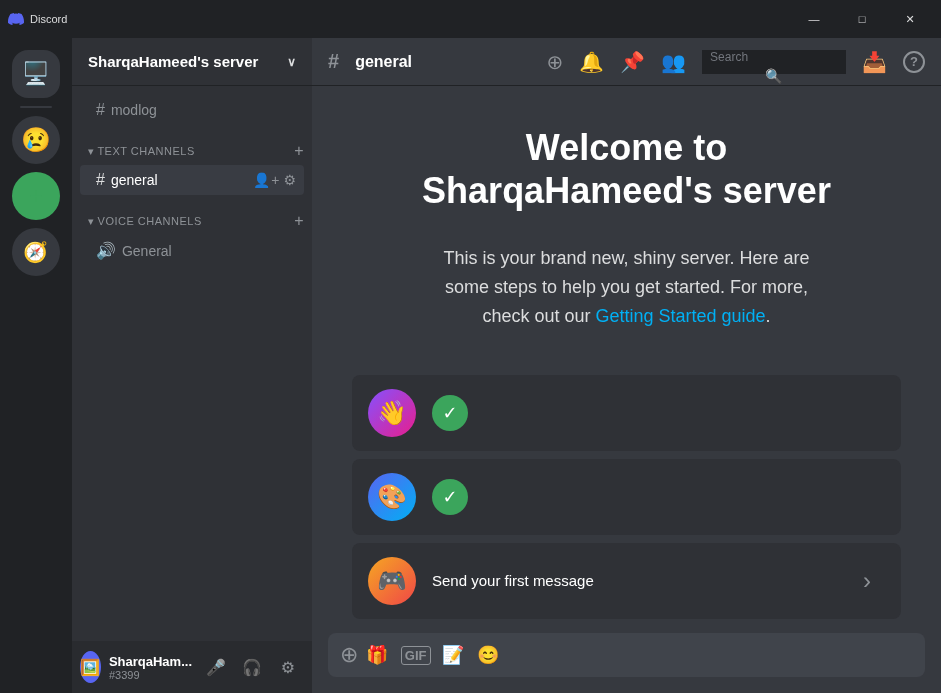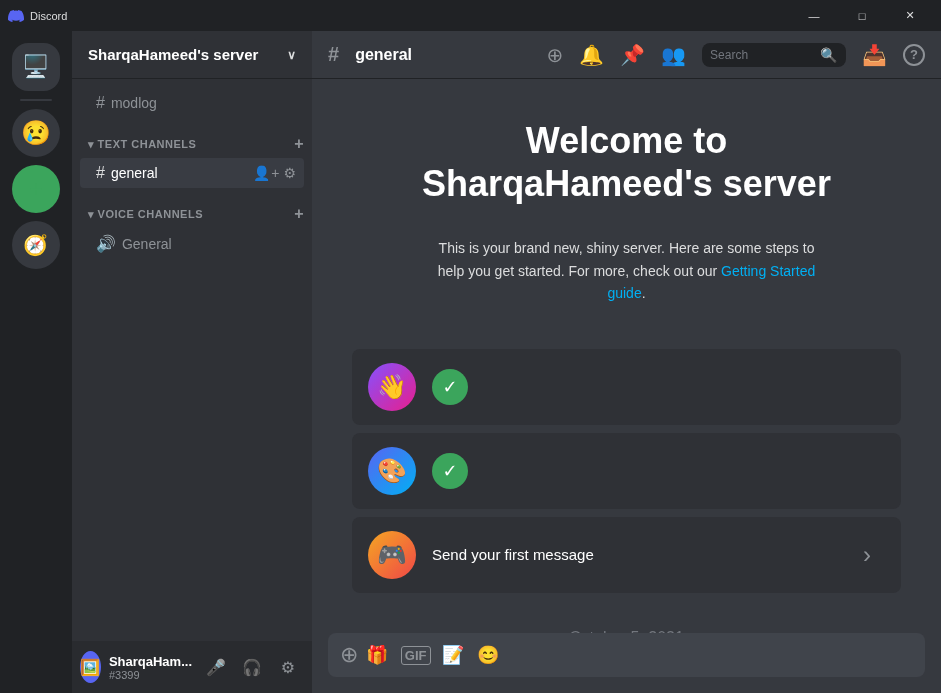--- a/index.html
+++ b/index.html
@@ -1,20 +1,20 @@
 <!DOCTYPE html>
 <html><head>
   <meta charset="utf-8">
   <style>
     * { margin: 0; padding: 0; box-sizing: border-box; }
     body { width: 941px; height: 693px; overflow: hidden; font-family: 'Segoe UI', sans-serif; background: #202225; display: flex; flex-direction: column; }
 
     
     .titlebar {
-      height: 31px;
+      height: 38px;
       background: #202225;
       display: flex;
       align-items: center;
       justify-content: space-between;
       padding: 0 8px;
       flex-shrink: 0;
     }
     .titlebar-left { display: flex; align-items: center; gap: 6px; }
     .titlebar-title { color: #dcddde; font-size: 11px; }
     .titlebar-controls { display: flex; gap: 2px; }
@@ -95,21 +95,21 @@
     .channel-icon { font-size: 16px; color: #8e9297; flex-shrink: 0; }
     .channel-item.active .channel-icon { color: #dcddde; }
 
     .category-header {
       display: flex;
       align-items: center;
       justify-content: space-between;
       padding: 16px 8px 4px 16px;
       color: #8e9297;
       font-size: 11px;
-      font-weight: 700;
+      font-weight: 400;
       letter-spacing: 0.5px;
       text-transform: uppercase;
       cursor: pointer;
     }
     .category-add { font-size: 16px; cursor: pointer; color: #8e9297; }
 
     .channel-item .channel-actions { margin-left: auto; display: flex; gap: 4px; opacity: 0; }
     .channel-item.active .channel-actions { opacity: 1; }
     .channel-action-btn { color: #8e9297; font-size: 14px; cursor: pointer; }
 
@@ -160,27 +160,28 @@
       padding: 0 16px;
       gap: 12px;
       flex-shrink: 0;
     }
     .channel-header-name { color: #fff; font-weight: 700; font-size: 16px; }
     .channel-header-hash { color: #8e9297; font-size: 20px; font-weight: 700; margin-right: 4px; }
     .header-actions { margin-left: auto; display: flex; align-items: center; gap: 16px; }
     .header-icon { color: #8e9297; font-size: 20px; cursor: pointer; }
     .search-box {
       background: #202225;
-      border-radius: 8px;
+      border-radius: 0;
       display: flex;
       align-items: center;
       padding: 0 8px;
       gap: 4px;
       height: 24px;
       width: 144px;
+      flex-direction: column;
     }
     .search-input {
       background: transparent;
       border: none;
       outline: none;
       color: #dcddde;
       font-size: 12px;
       width: 100%;
     }
     .search-input::placeholder { color: #72767d; }
@@ -200,21 +201,21 @@
     }
     .welcome-title {
       color: #fff;
       font-size: 36px;
       font-weight: 800;
       line-height: 1.2;
       margin-bottom: 32px;
     }
     .welcome-subtitle {
       color: #dcddde;
-      font-size: 14px;
+      font-size: 18px;
       line-height: 1.6;
       max-width: 380px;
       margin: 0 auto 24px;
     }
     .welcome-link { color: #00b0f4; cursor: pointer; }
 
     
     .onboarding-cards {
       padding: 0 40px 20px;
       display: flex;

